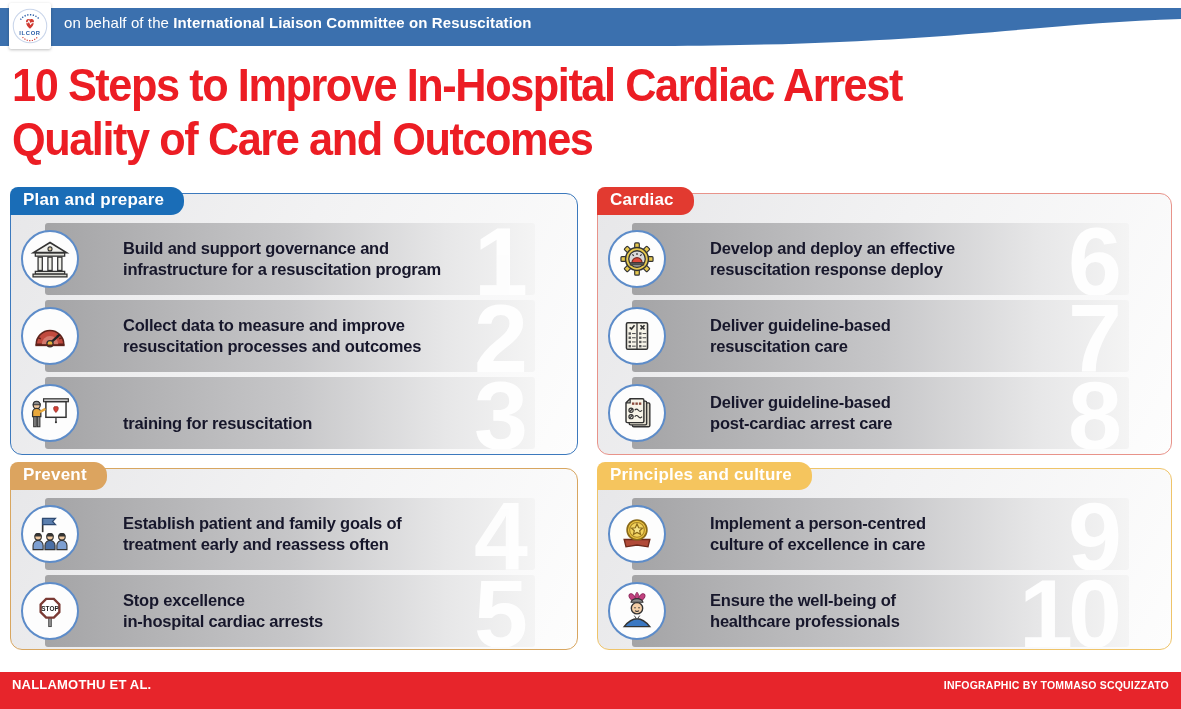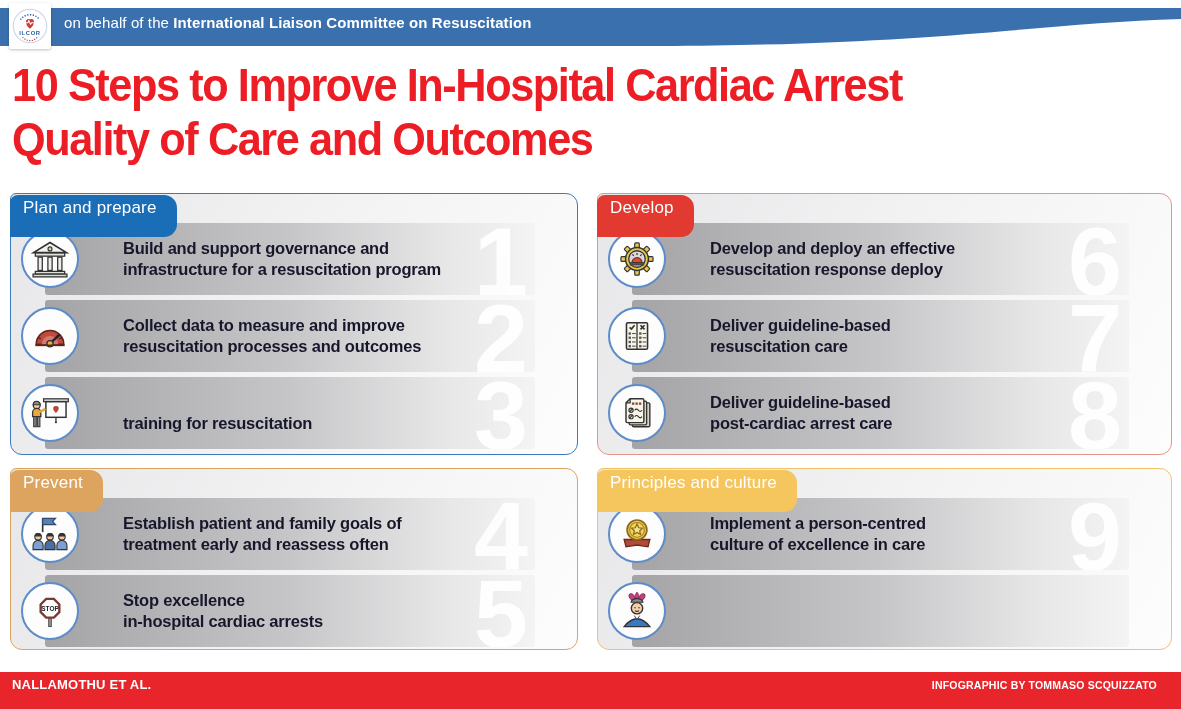--- a/index.html
+++ b/index.html
@@ -16,22 +16,22 @@
   
   .title{position:absolute;left:12px;top:58px;margin:0;color:#ec1d24;font-size:46px;line-height:54px;
          font-weight:bold;letter-spacing:-1.5px;transform:scaleX(.94);transform-origin:0 0;white-space:nowrap;}
 
   
   .grid{position:absolute;left:10px;top:187px;width:1162px;display:grid;
         grid-template-columns:568px 575px;column-gap:19px;row-gap:7px;}
   .panel{position:relative;}
   .panel.tall{height:268px;}
   .panel.short{height:188px;}
-  .tab{position:absolute;top:0;left:0;z-index:3;height:26px;line-height:26px;padding:0 20px 16px 13px;
-       color:#fff;font-size:17px;font-weight:normal;letter-spacing:.2px;border-radius:8px 13px 13px 0;margin-top:8px;}
+  .tab{position:absolute;top:0;left:0;z-index:3;height:26px;line-height:26px;padding:0 20px 2px 13px;
+       color:#fff;font-size:17px;font-weight:bold;letter-spacing:.2px;border-radius:8px 13px 13px 0;}
   .tab-blue{background:#1a6db7;}
   .tab-red{background:#e23a30;}
   .tab-tan{background:#dca45f;}
   .tab-yellow{background:#f5c55e;}
   .panel-body{position:absolute;top:6px;left:0;right:0;bottom:0;z-index:1;
               border-radius:6px 12px 12px 12px;
               background:linear-gradient(118deg,#e7e7e9 0%,#f2f2f3 45%,#fdfdfd 100%);
               box-sizing:border-box;padding:29px 8px 7px 8px;}
   .bd-blue{border:1.6px solid #3c79bd;}
   .bd-red{border:1.6px solid #e8938a;}
@@ -47,21 +47,21 @@
   .num{position:absolute;right:12px;top:50%;transform:translateY(-47%);z-index:1;
        font-size:97px;font-weight:bold;line-height:1;color:#ffffff;opacity:.93;letter-spacing:-5px;}
   .icon-circle{position:absolute;left:2px;top:50%;transform:translateY(-50%);width:58px;height:58px;
                border-radius:50%;background:#fdfdfd;border:2px solid #5d8cc9;z-index:2;
                display:flex;align-items:center;justify-content:center;box-sizing:border-box;}
   .icon-circle svg{width:44px;height:44px;}
 
   
   .footer{position:absolute;left:0;top:672px;width:100%;height:42px;background:#e7252b;color:#fff;z-index:2;}
   .footer .f-left{position:absolute;left:12px;top:0;line-height:26px;font-size:13px;font-weight:bold;letter-spacing:.2px;}
-  .footer .f-right{position:absolute;right:24px;top:0;line-height:26px;font-size:10.5px;font-weight:bold;letter-spacing:.2px;}
+  .footer .f-right{position:absolute;right:12px;top:0;line-height:26px;font-size:10.5px;font-weight:bold;letter-spacing:.2px;}
   .bottom-strip{position:absolute;left:0;top:698px;width:100%;height:11px;background:#eaeef1;}
 
   .ilcor-label{font-size:5.5px;font-weight:bold;fill:#2b5ea7;letter-spacing:.6px;}
 </style>
 </head>
 <body>
 
 <div class="page">
 
   <svg class="topbar-wave" viewBox="0 0 1181 50" preserveAspectRatio="none">
@@ -155,21 +155,21 @@
               <rect x="6.2" y="28" width="2.8" height="11" fill="#8b8b8b" stroke="#333" stroke-width="1.1"></rect>
               <rect x="10.2" y="28" width="2.8" height="11" fill="#8b8b8b" stroke="#333" stroke-width="1.1"></rect>
             </svg>
           </div>
         </div>
 
       </div>
     </section>
 
     <section class="panel tall">
-      <div class="tab tab-red">Develop</div>
+      <div class="tab tab-red">Cardiac</div>
       <div class="panel-body bd-red">
 
         <div class="step">
           <div class="bar">
             <div class="step-text">
               <span>Develop and deploy an effective</span><br><span>resuscitation response deploy</span>
             </div>
             <div class="num">6</div>
           </div>
           <div class="icon-circle">
@@ -328,20 +328,24 @@
               <path d="M10,30 L38,30 L36,38 L24,36 L12,38 Z" fill="#b14a38" stroke="#6e2a1c" stroke-width="1.5"></path>
               <circle cx="24" cy="19.5" r="10.8" fill="#eec63f" stroke="#8a6a1a" stroke-width="1.8"></circle>
               <circle cx="24" cy="19.5" r="8" fill="#f2d35e" stroke="#a8842a" stroke-width="1.2"></circle>
               <polygon points="24,13 25.8,17.2 29.9,17.6 26.9,20.4 27.8,24.4 24,22.3 20.2,24.4 21.1,20.4 18.1,17.6 22.2,17.2" fill="#f7e48a" stroke="#8a6a1a" stroke-width="1.3"></polygon>
             </svg>
           </div>
         </div>
 
         <div class="step">
           <div class="bar">
+            <div class="step-text">
+              <span>Ensure the well-being of</span><br><span>healthcare professionals</span>
+            </div>
+            <div class="num">10</div>
           </div>
           <div class="icon-circle">
             <svg viewBox="0 0 48 48">
               <path d="M24,3.5 c2.6,3 2.6,6.2 0,8.8 c-2.6,-2.6 -2.6,-5.8 0,-8.8 Z" fill="#c2417f" stroke="#8c2759" stroke-width="1"></path>
               <ellipse cx="18.8" cy="9" rx="2.6" ry="4.4" fill="#c2417f" stroke="#8c2759" stroke-width="1" transform="rotate(-38 18.8 9)"></ellipse>
               <ellipse cx="29.2" cy="9" rx="2.6" ry="4.4" fill="#c2417f" stroke="#8c2759" stroke-width="1" transform="rotate(38 29.2 9)"></ellipse>
               <path d="M17.5,14.5 a6.5,4 0 0 1 13,0 Z" fill="#8b8b8b" stroke="#333" stroke-width="1.2"></path>
               <circle cx="24" cy="21" r="6.2" fill="#f5cfa8" stroke="#333" stroke-width="1.5"></circle>
               <circle cx="21.8" cy="20.5" r="0.8" fill="#333"></circle>
               <circle cx="26.2" cy="20.5" r="0.8" fill="#333"></circle>

